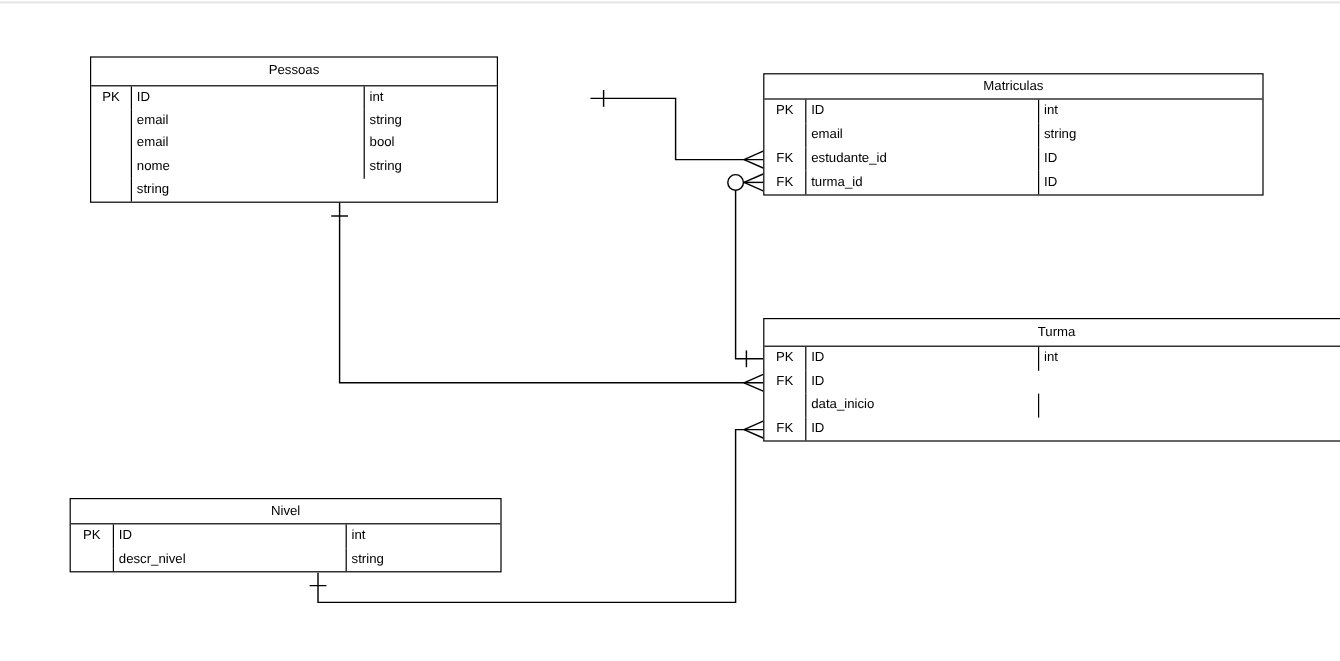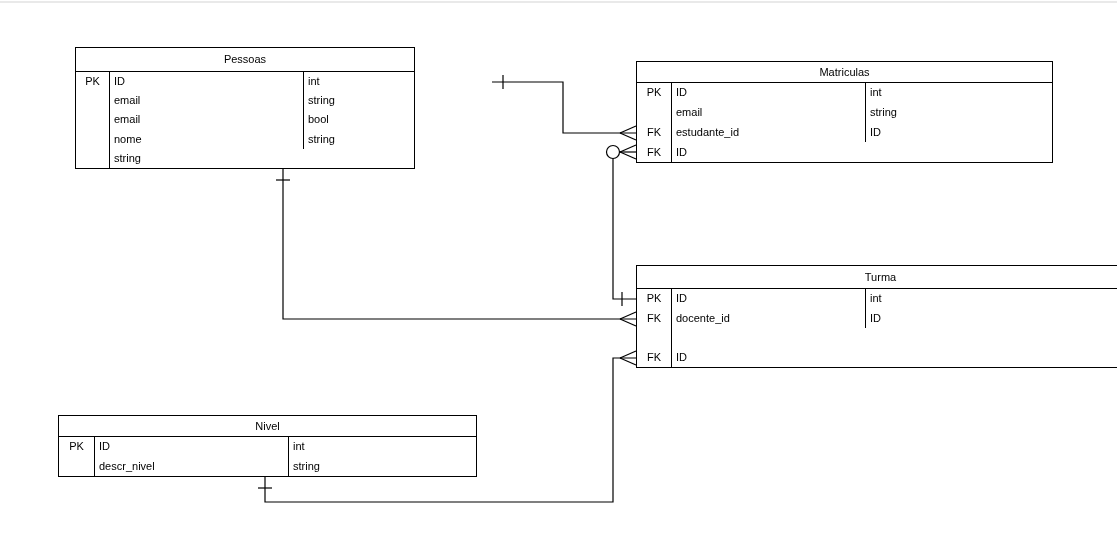--- a/index.html
+++ b/index.html
@@ -169,46 +169,47 @@
       <span class="cell fname">email</span>
       <span class="cell ftype">string</span>
     </div>
     <div class="row">
       <span class="cell key">FK</span>
       <span class="cell fname">estudante_id</span>
       <span class="cell ftype">ID</span>
     </div>
     <div class="row">
       <span class="cell key">FK</span>
+      <span class="cell fname">turma_id</span>
       <span class="cell ftype">ID</span>
     </div>
   </div>
 
   <div class="entity" style="left:636px;top:265px;width:489px;--th:23px;--rh:19.5px;--kw:34px;--nw:189px">
     <div class="title">Turma</div>
     <div class="row">
       <span class="cell key">PK</span>
       <span class="cell fname">ID</span>
       <span class="cell ftype">int</span>
     </div>
     <div class="row">
       <span class="cell key">FK</span>
-      <span class="cell fname">docente_id</span>
-      <span class="cell ftype">ID</span>
-    </div>
-    <div class="row">
-      <span class="cell key"></span>
-    </div>
-    <div class="row">
-      <span class="cell key">FK</span>
-      <span class="cell ftype">ID</span>
-    </div>
-  </div>
-
-  <div class="entity" style="left:58px;top:415px;width:419px;--th:21px;--rh:19.5px;--kw:35px;--nw:189px">
+      <span class="cell ftype">ID</span>
+    </div>
+    <div class="row">
+      <span class="cell key"></span>
+      <span class="cell fname">data_inicio</span>
+    </div>
+    <div class="row">
+      <span class="cell key">FK</span>
+      <span class="cell ftype">ID</span>
+    </div>
+  </div>
+
+  <div class="entity" style="left:58px;top:415px;width:360px;--th:21px;--rh:19.5px;--kw:35px;--nw:189px">
     <div class="title">Nivel</div>
     <div class="row">
       <span class="cell key">PK</span>
       <span class="cell fname">ID</span>
       <span class="cell ftype">int</span>
     </div>
     <div class="row">
       <span class="cell key"></span>
       <span class="cell fname">descr_nivel</span>
       <span class="cell ftype">string</span>

